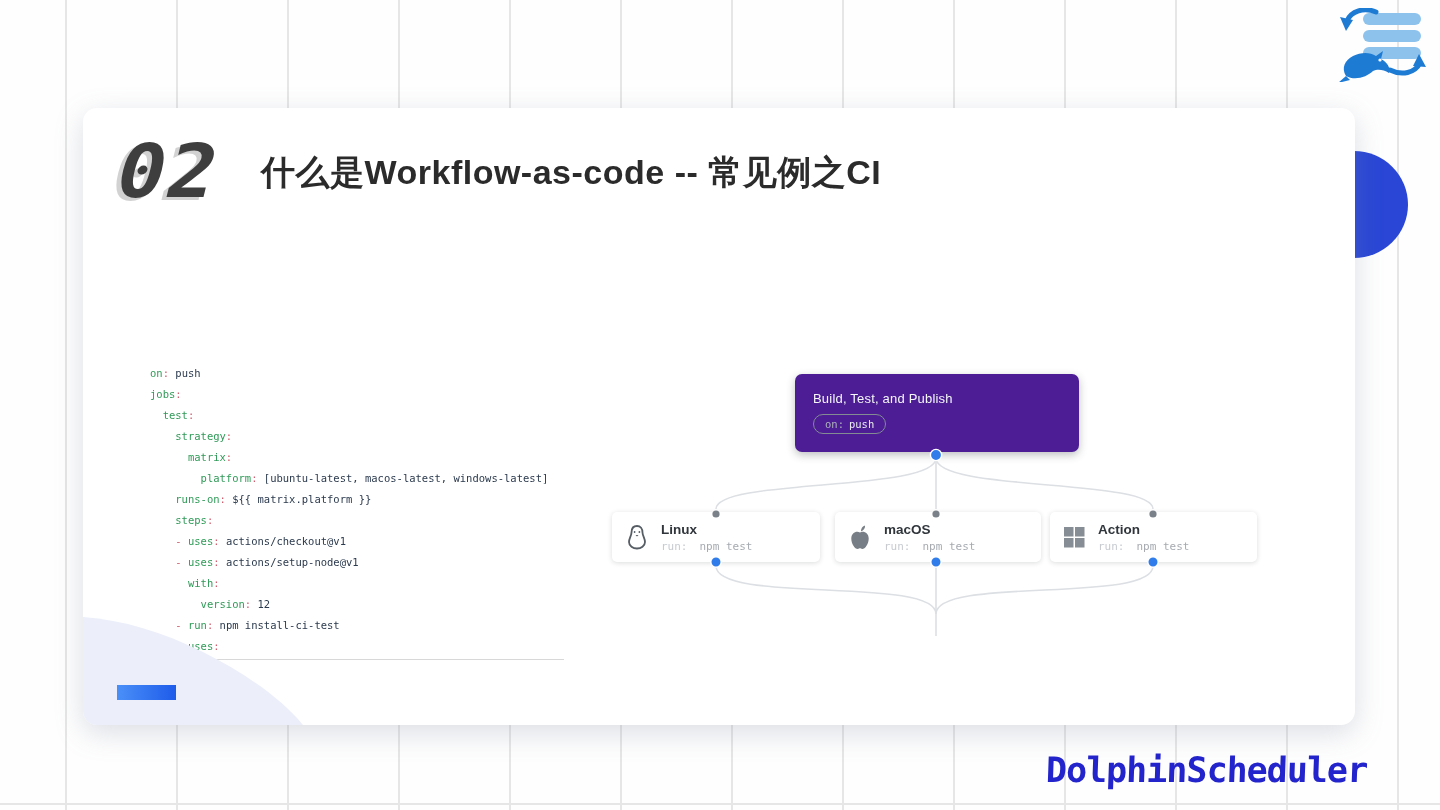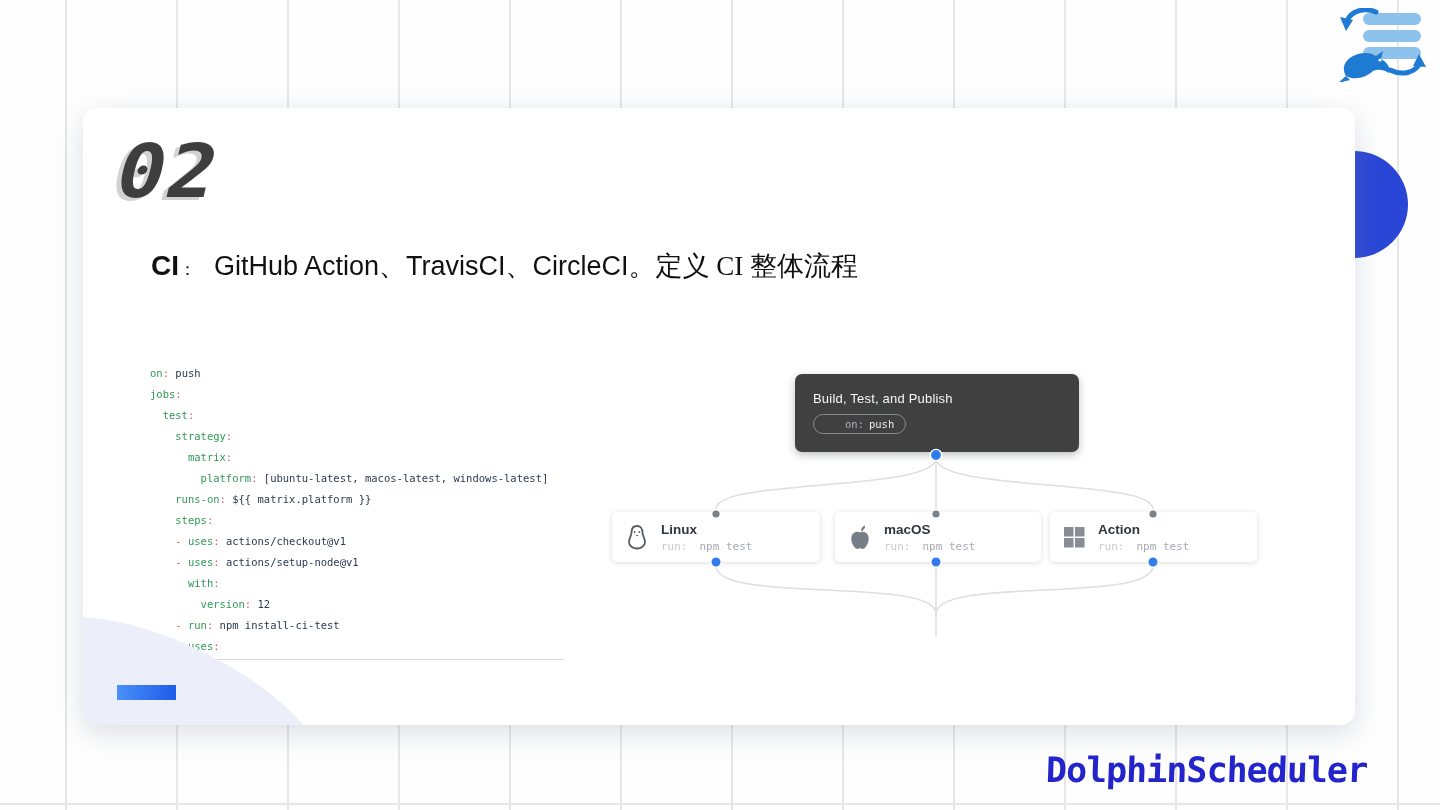--- a/index.html
+++ b/index.html
@@ -61,30 +61,30 @@
     white-space:pre;border-bottom:1px solid #d8d8d8;padding-bottom:2px;
   }
   .c-k{color:#2f9a57;margin-top:16px;}
   .c-p{color:#d05e6e;}
   .c-v{color:#2b3a4e;}
 
   
   .diagram{position:absolute;inset:0;}
   .rootnode{
     position:absolute;left:712px;top:266px;width:284px;height:78px;
-    background:#404040;border-radius:7px;box-shadow:0 3px 8px rgba(40,45,50,.3);
+    background:#4c1d95;border-radius:7px;box-shadow:0 3px 8px rgba(40,45,50,.3);
     color:#f5f7f8;z-index:2;
   }
   .rootnode .rtitle{font-size:13px;letter-spacing:.2px;margin:17px 0 0 18px;}
   .badge{
     display:inline-block;margin:8px 0 0 18px;padding:3px 11px;
     border:1px solid #838b93;border-radius:12px;
     font-family:"DejaVu Sans Mono",monospace;font-size:10.5px;
   }
-  .badge .bk{color:#aeb4ba;margin-left:20px;}
+  .badge .bk{color:#aeb4ba;}
   .badge .bv{color:#e9ebed;margin-left:5px;}
 
   .node{
     position:absolute;top:404px;height:50px;background:#fff;border-radius:5px;
     box-shadow:0 1px 5px rgba(31,35,40,.16);display:flex;align-items:center;
     padding-left:14px;box-sizing:border-box;gap:13px;z-index:2;
   }
   .node .nlabel{font-size:13.5px;font-weight:700;color:#30363c;}
   .node .nrun{font-family:"DejaVu Sans Mono",monospace;font-size:11px;margin-top:3px;}
   .node .rk{color:#c7cbd0;}
@@ -128,24 +128,22 @@
     <path d="M10,68 L2,75 L14,72 Z" fill="#1e7bd4"></path>
     <circle cx="44" cy="52" r="1.6" fill="#ffffff"></circle>
   </g>
 </svg>
 
 <div class="brand">DolphinScheduler</div>
 
 <div class="card">
 
   <div class="secnum">02</div>
-
-  <div class="subtitle">
-    <span class="sub-prefix">CI</span><span class="sub-colon">：</span><span class="sub-sans">GitHub Action、TravisCI、CircleCI。</span><span class="sub-serif">定义 CI 整体流程</span>
-  </div>
+  <h1 class="title">什么是Workflow-as-code -- 常见例之CI</h1>
+
 
   <div class="code"><div><span class="c-k">on</span><span class="c-p">:</span><span class="c-v"> push</span></div><div><span class="c-k">jobs</span><span class="c-p">:</span></div><div><span class="c-k">  test</span><span class="c-p">:</span></div><div><span class="c-k">    strategy</span><span class="c-p">:</span></div><div><span class="c-k">      matrix</span><span class="c-p">:</span></div><div><span class="c-k">        platform</span><span class="c-p">:</span><span class="c-v"> [ubuntu-latest, macos-latest, windows-latest]</span></div><div><span class="c-k">    runs-on</span><span class="c-p">:</span><span class="c-v"> ${{ matrix.platform }}</span></div><div><span class="c-k">    steps</span><span class="c-p">:</span></div><div><span class="c-p">    - </span><span class="c-k">uses</span><span class="c-p">:</span><span class="c-v"> actions/checkout@v1</span></div><div><span class="c-p">    - </span><span class="c-k">uses</span><span class="c-p">:</span><span class="c-v"> actions/setup-node@v1</span></div><div><span class="c-k">      with</span><span class="c-p">:</span></div><div><span class="c-k">        version</span><span class="c-p">:</span><span class="c-v"> 12</span></div><div><span class="c-p">    - </span><span class="c-k">run</span><span class="c-p">:</span><span class="c-v"> npm install-ci-test</span></div><div><span class="c-p">    - </span><span class="c-k">uses</span><span class="c-p">:</span></div></div>
 
   <div class="diagram">
 
     <div class="rootnode">
       <div class="rtitle">Build, Test, and Publish</div>
       <div class="badge"><span class="bk">on:</span><span class="bv">push</span></div>
     </div>
 

